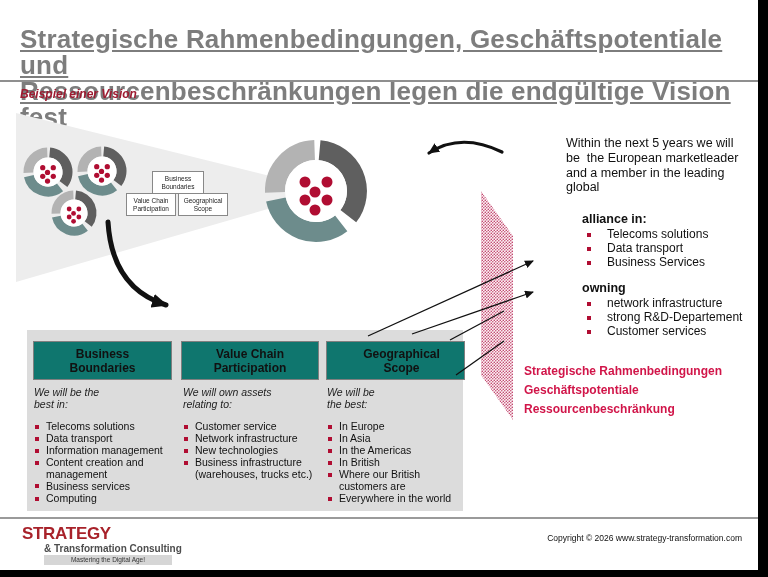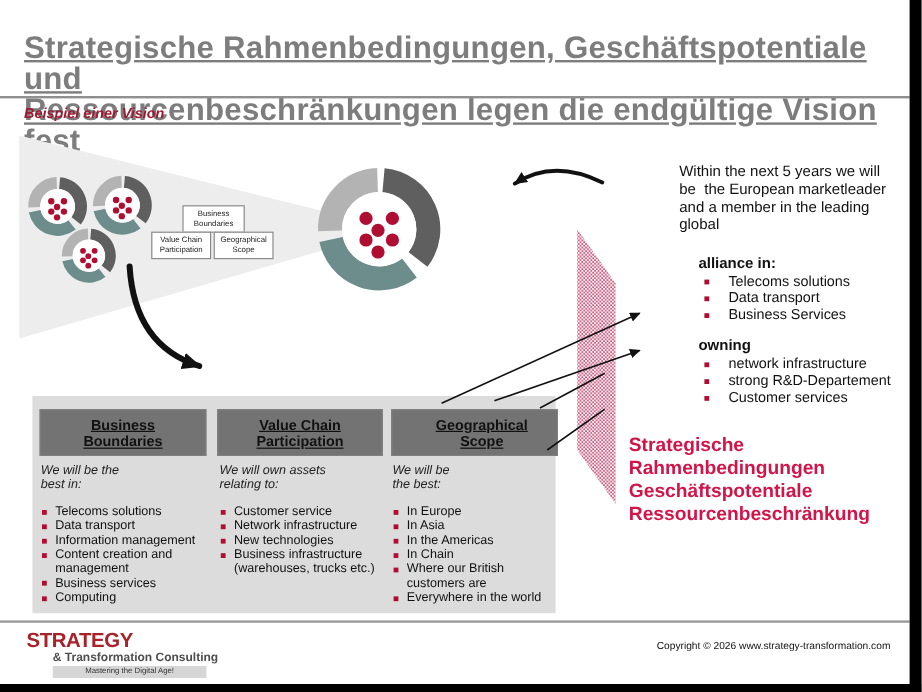--- a/index.html
+++ b/index.html
@@ -43,29 +43,29 @@
   ul.vlist li{
     position:relative; padding-left:25px; font-size:12px; color:#111;
     line-height:13.9px;
   }
   ul.vlist li::before{
     content:""; position:absolute; left:5px; top:5px; width:4px; height:4px;
     background:var(--accent);
   }
   
   #constraints{
-    left:524px; top:362px; width:230px; font-size:16px; font-weight:bold;
+    left:524px; top:362px; width:230px; font-size:12px; font-weight:bold;
     color:var(--headline-red); line-height:19px; white-space:pre-line; z-index:6;
   }
   
   #panel{left:27px; top:330px; width:436px; height:181px; background:var(--panel-gray); z-index:1;}
   .col-box{
-    position:absolute; background:#737373; border:1.5px solid #7f7f7f;
+    position:absolute; background:#0f766e; border:1.5px solid #7f7f7f;
     display:flex; align-items:center; justify-content:center; text-align:center;
-    font-size:12px; font-weight:bold; color:#111; line-height:14px; white-space:pre-line;text-decoration:underline;
+    font-size:12px; font-weight:bold; color:#111; line-height:14px; white-space:pre-line;
   }
   #col-box-0{left:6px;  top:11px; width:137px; height:37px;}
   #col-box-1{left:154px; top:11px; width:136px; height:37px;}
   #col-box-2{left:299px; top:11px; width:125px; height:37px;padding-left:12px;}
   .col-body{position:absolute; top:56px;}
   #col-body-0{left:7px;  width:142px;}
   #col-body-1{left:156px; width:138px;}
   #col-body-2{left:300px; width:132px;}
   .col-intro{
     font-size:10.5px; font-style:italic; color:#222; line-height:12px;
@@ -254,21 +254,21 @@
       </ul>
     </div>
 
     <div class="col-body" id="col-body-2">
       <div class="col-intro">We will be
 the best:</div>
       <ul class="clist">
         <li>In Europe</li>
         <li>In Asia</li>
         <li>In the Americas</li>
-        <li>In Chain</li>
+        <li>In British</li>
         <li>Where our British customers are</li>
         <li>Everywhere in the world</li>
       </ul>
     </div>
   </div>
 
   <div class="abs" id="footer-rule"></div>
   <div class="abs" id="logo-title">STRATEGY</div>
   <div class="abs" id="logo-subtitle">&amp; Transformation Consulting</div>
   <div class="abs" id="logo-tagline">Mastering the Digital Age!</div>

